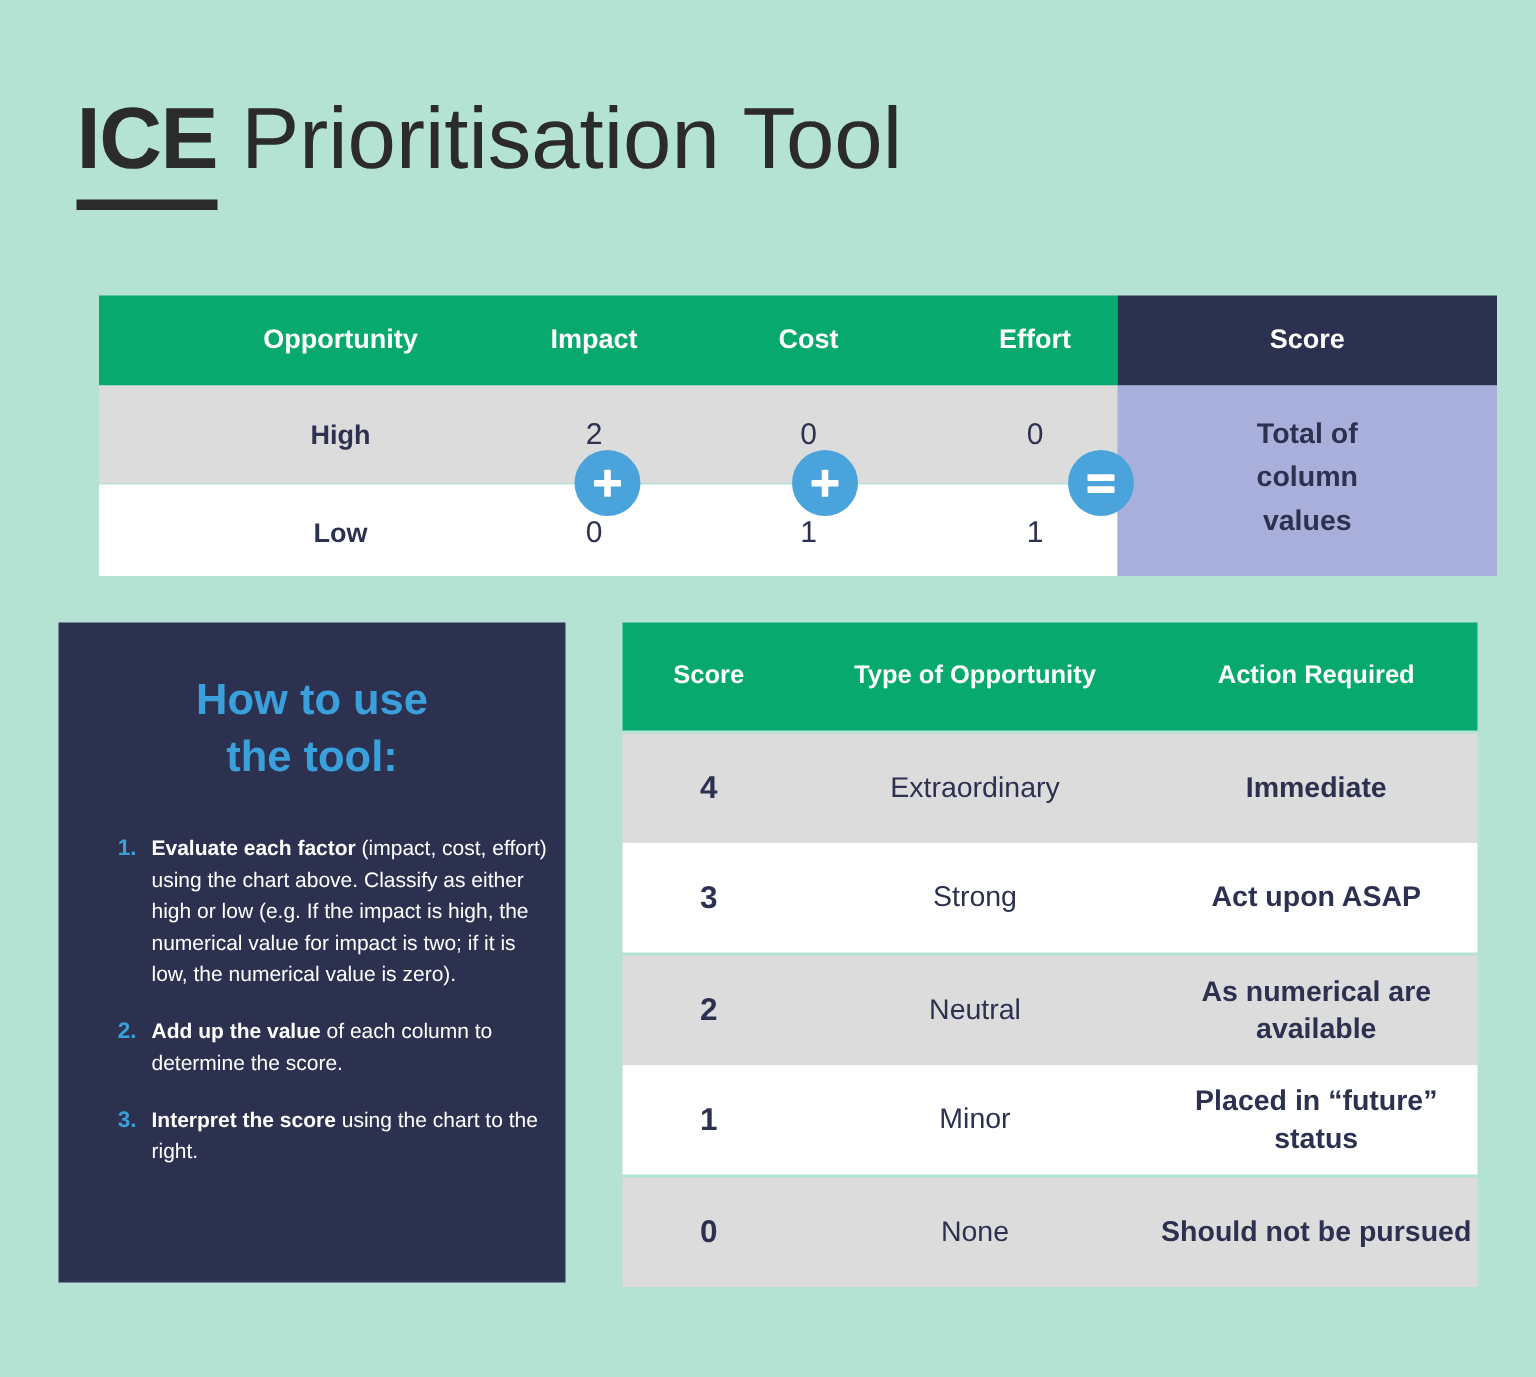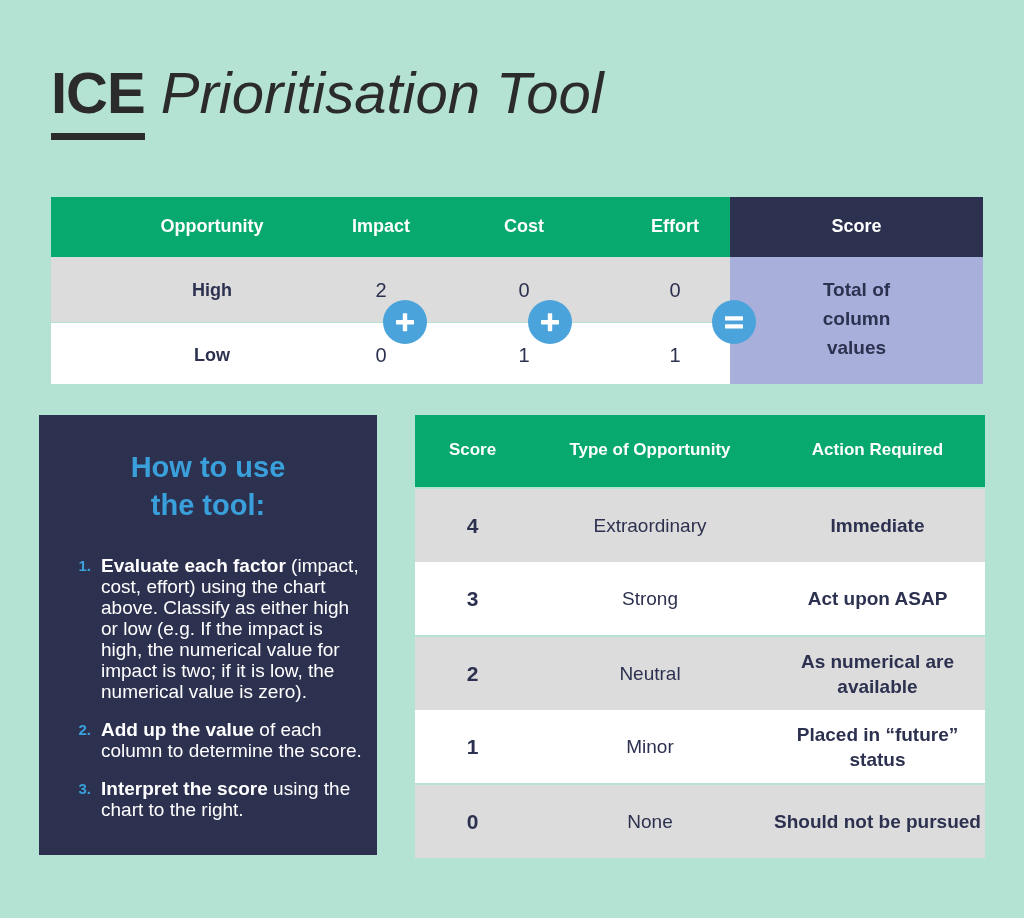--- a/index.html
+++ b/index.html
@@ -28,35 +28,34 @@
     color: #2b2b2b;
     white-space: nowrap;
   }
   .title-ice {
     font-weight: bold;
     letter-spacing: -1px;
   }
   .title-rest {
     font-weight: 300;
     letter-spacing: 0px;
-    font-style: italic;
   }
   .title-underline {
     position: absolute;
     left: 0px;
     top: 75px;
     width: 94px;
     height: 7px;
     background: #2b2b2b;
   }
 
   
   .matrix {
     position: absolute;
-    left: 51px;
+    left: 66px;
     top: 197px;
     width: 932px;
     height: 187px;
   }
   .matrix-grid {
     position: absolute;
     left: 0;
     top: 0;
     width: 679px;   
     height: 187px;
@@ -182,21 +181,21 @@
     top: 0;
     width: 26px;
     text-align: right;
     color: #3aa0dc;
     font-weight: bold;
     font-size: 15px;
     line-height: 21px;
   }
   .howto-text {
     color: #ffffff;
-    font-size: 19px;
+    font-size: 14px;
     line-height: 21px;
   }
   .howto-text b { font-weight: bold; }
 
   
   .legend {
     position: absolute;
     left: 415px;
     top: 415px;
     width: 570px;

